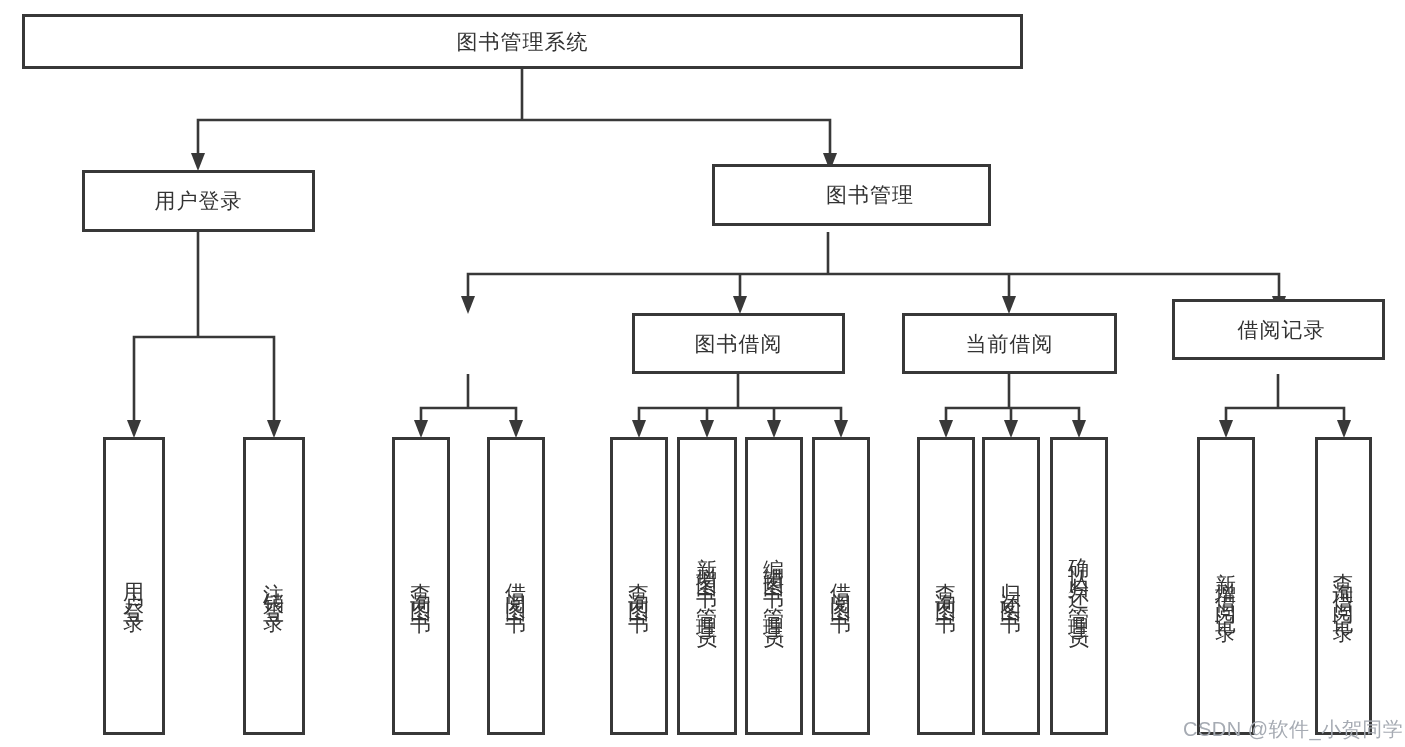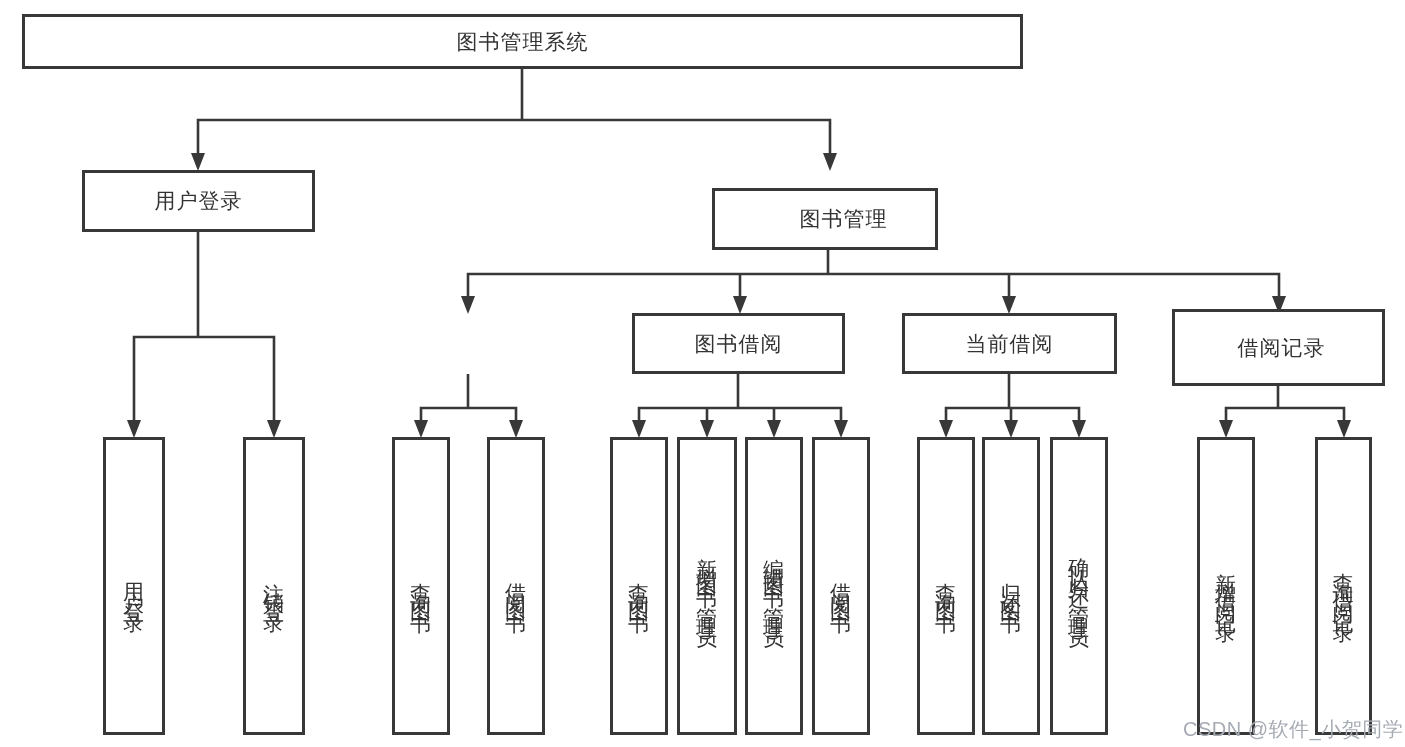--- a/index.html
+++ b/index.html
@@ -28,25 +28,25 @@
   .vx{
     writing-mode:vertical-rl;
     text-orientation:mixed;
     letter-spacing:10px;
     font-size:21px;
     white-space:normal;
   }
   
   #b-root{left:22px;top:14px;width:1001px;height:55px;}
   #b-user-login{left:82px;top:170px;width:233px;height:62px;}
-  #b-book-mgmt{left:712px;top:188px;width:226px;height:62px;padding-left:37px;}
+  #b-book-mgmt{left:712px;top:164px;width:279px;height:62px;padding-left:37px;}
   #b-new-book-rec{left:362px;top:313px;width:212px;height:61px;}
   #b-book-borrow{left:632px;top:313px;width:213px;height:61px;}
   #b-current-borrow{left:902px;top:313px;width:215px;height:61px;}
-  #b-borrow-record{left:1172px;top:309px;width:213px;height:77px;padding-left:6px;}
+  #b-borrow-record{left:1172px;top:299px;width:213px;height:61px;padding-left:6px;}
   
   .leaf{top:437px;height:298px;}
   #b-ul-user-login{left:103px;width:62px;}
   #b-ul-logout{left:243px;width:62px;}
   #b-nb-query{left:392px;width:58px;}
   #b-nb-borrow{left:487px;width:58px;}
   #b-bb-query{left:610px;width:58px;}
   #b-bb-add{left:677px;width:60px;}
   #b-bb-edit{left:745px;width:58px;}
   #b-bb-borrow{left:812px;width:58px;}

